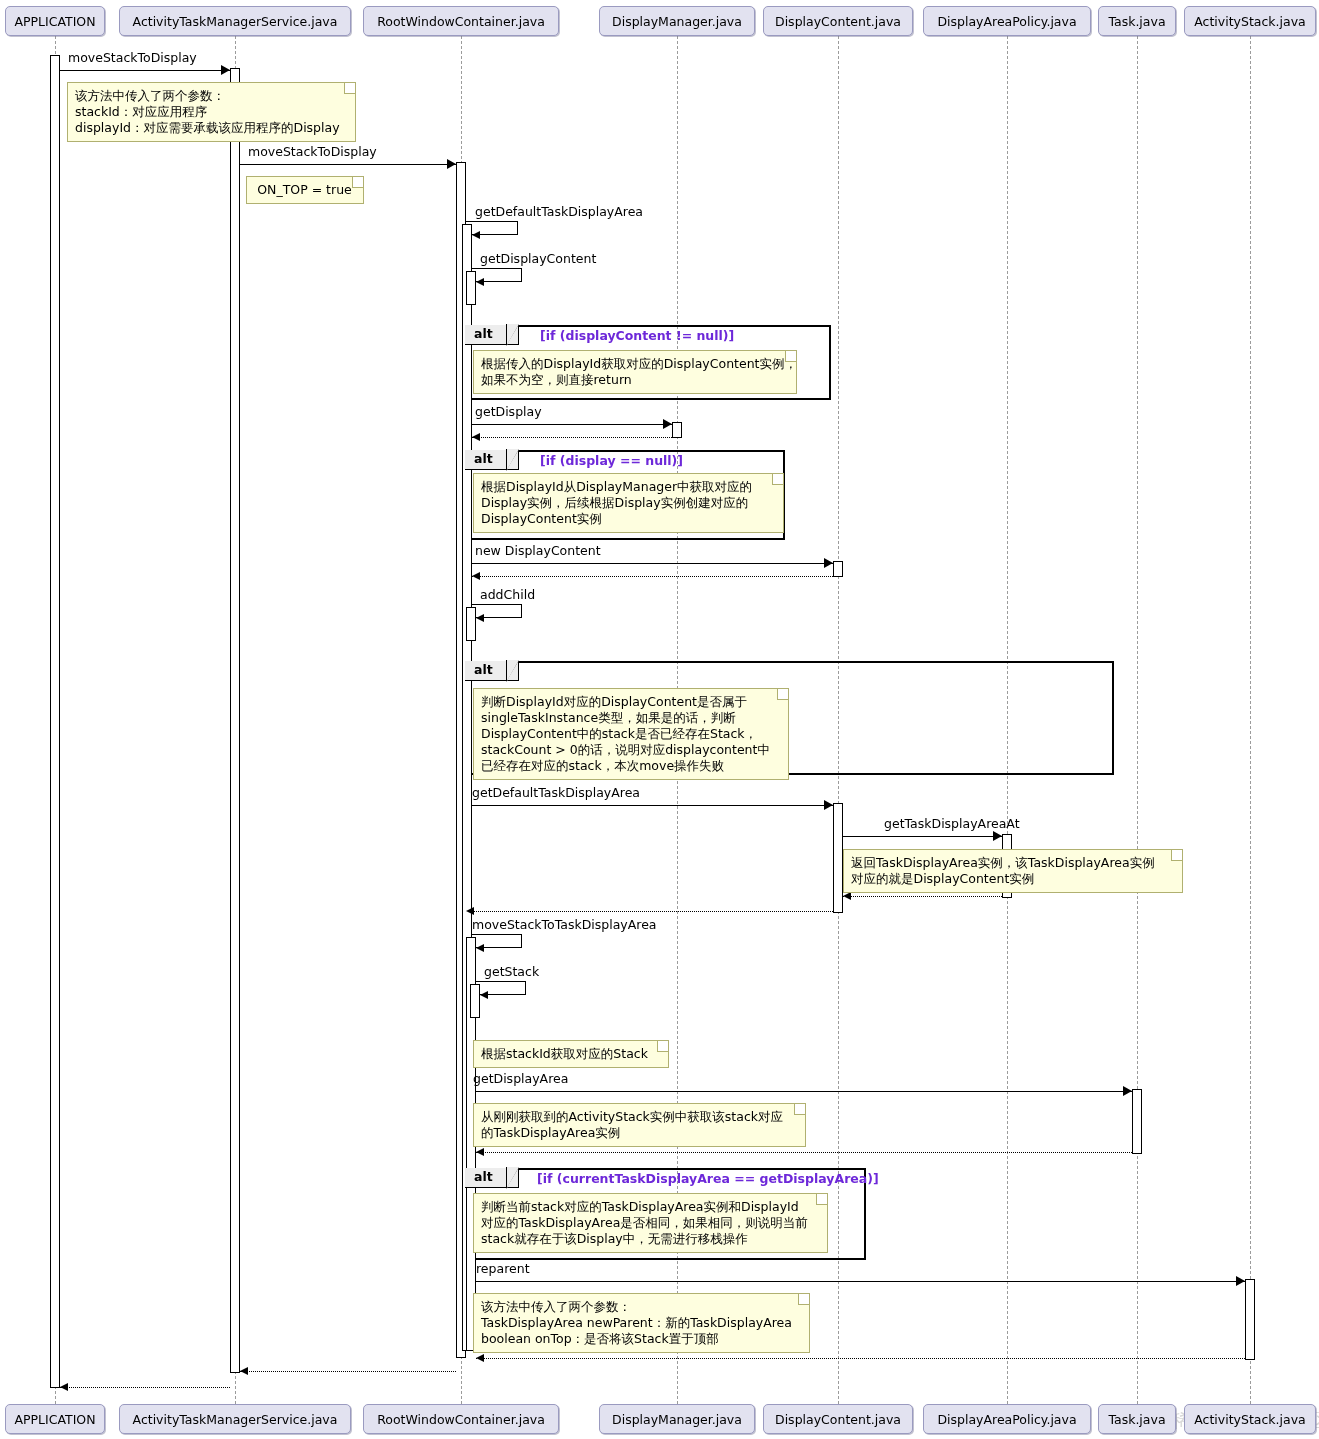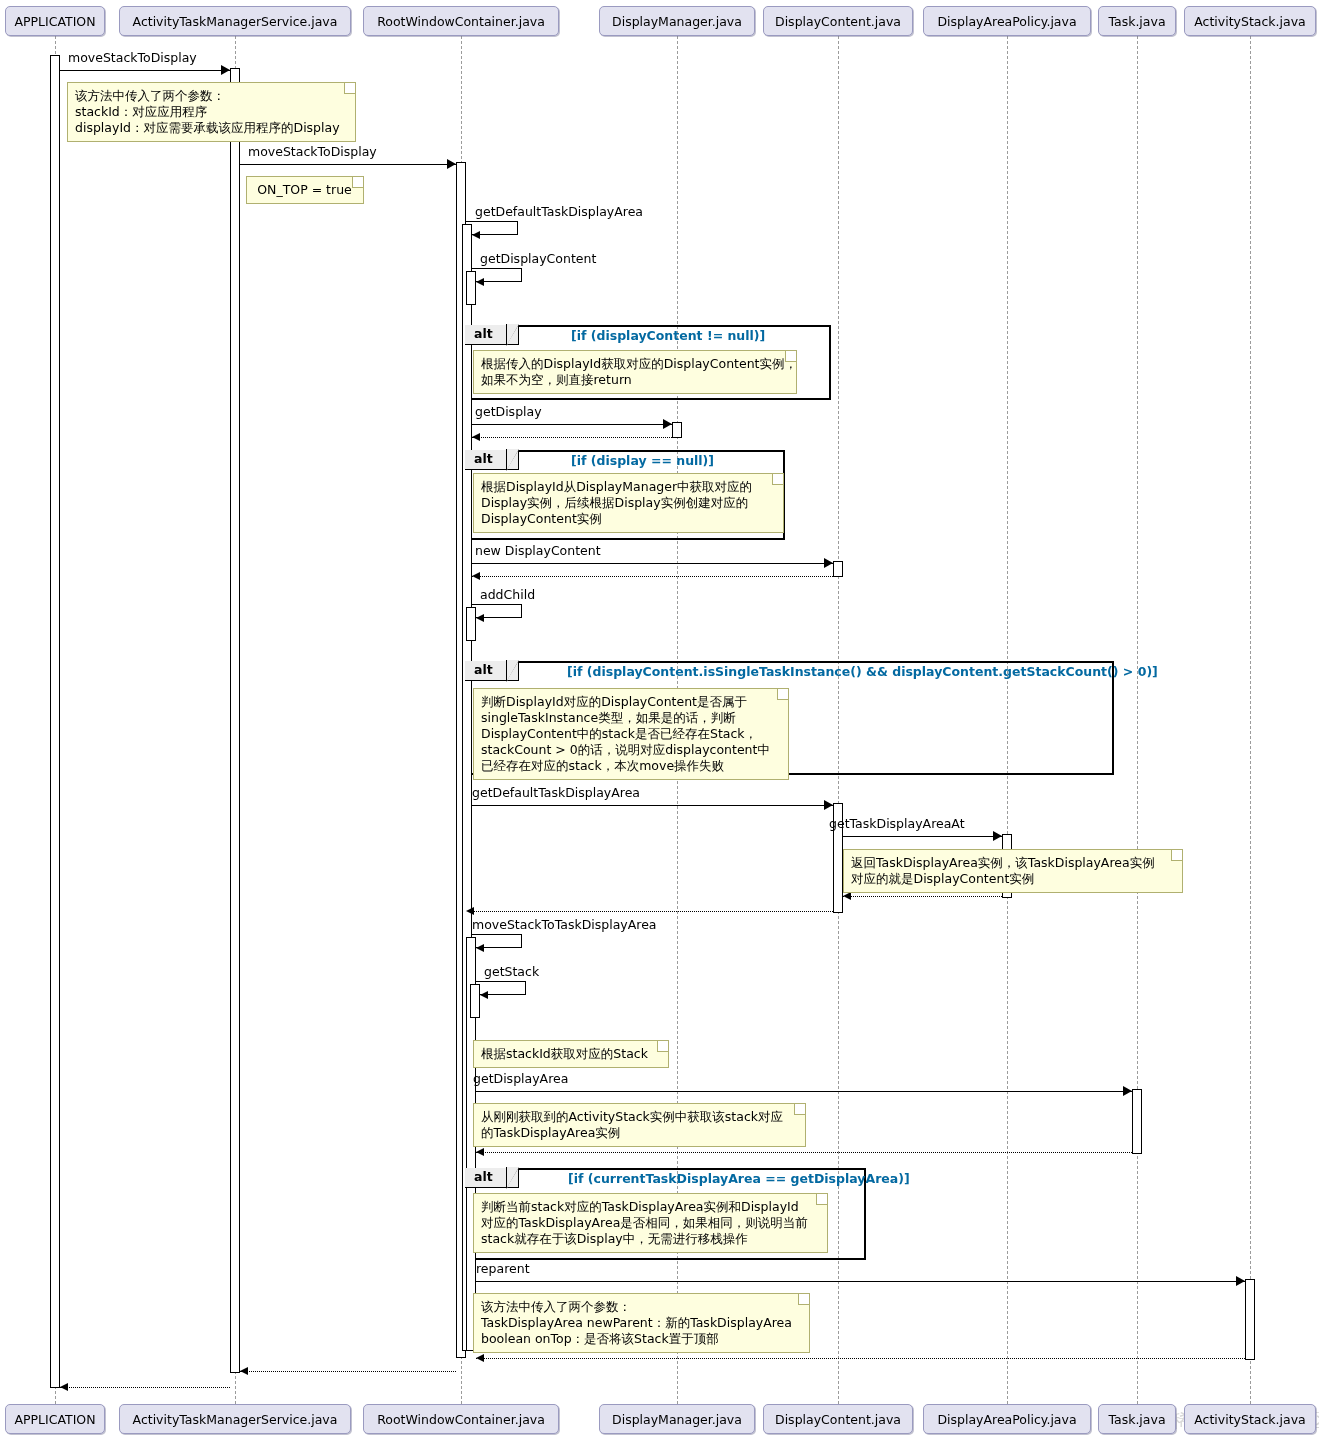--- a/index.html
+++ b/index.html
@@ -70,21 +70,21 @@
   .frame-tab .notch{
     position:absolute;right:-1px;top:-1px;width:0;height:0;
     border-top:21px solid #EDEDED;border-right:12px solid transparent;
   }
   .frame-tab .notchline{
     position:absolute;right:-1px;top:-1px;width:0;height:0;
     border-top:22px solid #000;border-right:13px solid transparent;
     z-index:-1;
   }
   .frame-cond{
-    position:absolute;font-size:12.5px;font-weight:bold;color:#0369a1;white-space:nowrap;z-index:8;margin-left:31px;
+    position:absolute;font-size:12.5px;font-weight:bold;color:#6d28d9;white-space:nowrap;z-index:8;
   }
   
   .wm{
     position:absolute;font-size:19px;color:#d8d8d8;white-space:nowrap;
     z-index:5;letter-spacing:1px;
   }
 </style>
 </head>
 <body>
 
@@ -181,21 +181,20 @@
     <span class="tabtxt">alt</span>
   </div>
   <div class="frame-cond" style="left:540px;top:453px;">[if (display == null)]</div>
 
   <div class="frame" style="left:465px;top:661px;width:649px;height:114px;"></div>
   <div class="frame-tab" style="left:465px;top:661px;width:54px;">
     <span class="notchline"></span>
     <span class="notch"></span>
     <span class="tabtxt">alt</span>
   </div>
-  <div class="frame-cond" style="left:536px;top:664px;">[if (displayContent.isSingleTaskInstance() &amp;&amp; displayContent.getStackCount() &gt; 0)]</div>
 
   <div class="frame" style="left:465px;top:1168px;width:401px;height:92px;"></div>
   <div class="frame-tab" style="left:465px;top:1168px;width:54px;">
     <span class="notchline"></span>
     <span class="notch"></span>
     <span class="tabtxt">alt</span>
   </div>
   <div class="frame-cond" style="left:537px;top:1171px;">[if (currentTaskDisplayArea == getDisplayArea)]</div>
 
   <div class="alabel" style="left:68px;top:50px;">moveStackToDisplay</div>
@@ -229,21 +228,21 @@
   <div class="ah thin l" style="left:472px;top:572px;"></div>
 
   <div class="alabel" style="left:480px;top:587px;">addChild</div>
   <div class="self" style="left:470px;top:604px;width:52px;height:14px;"></div>
   <div class="ah thin l" style="left:476px;top:614px;"></div>
 
   <div class="alabel" style="left:472px;top:785px;">getDefaultTaskDisplayArea</div>
   <div class="msg" style="left:472px;top:805px;width:361px;"></div>
   <div class="ah r" style="left:824px;top:800px;"></div>
 
-  <div class="alabel" style="left:829px;top:816px;text-align:right;">getTaskDisplayAreaAt</div>
+  <div class="alabel" style="left:884px;top:816px;text-align:right;">getTaskDisplayAreaAt</div>
   <div class="msg" style="left:843px;top:836px;width:159px;"></div>
   <div class="ah r" style="left:993px;top:831px;"></div>
 
   <div class="msg ret" style="left:843px;top:896px;width:159px;"></div>
   <div class="ah thin l" style="left:843px;top:892px;"></div>
 
   <div class="msg ret" style="left:466px;top:911px;width:367px;"></div>
   <div class="ah thin l" style="left:466px;top:907px;"></div>
 
   <div class="alabel" style="left:472px;top:917px;">moveStackToTaskDisplayArea</div>

